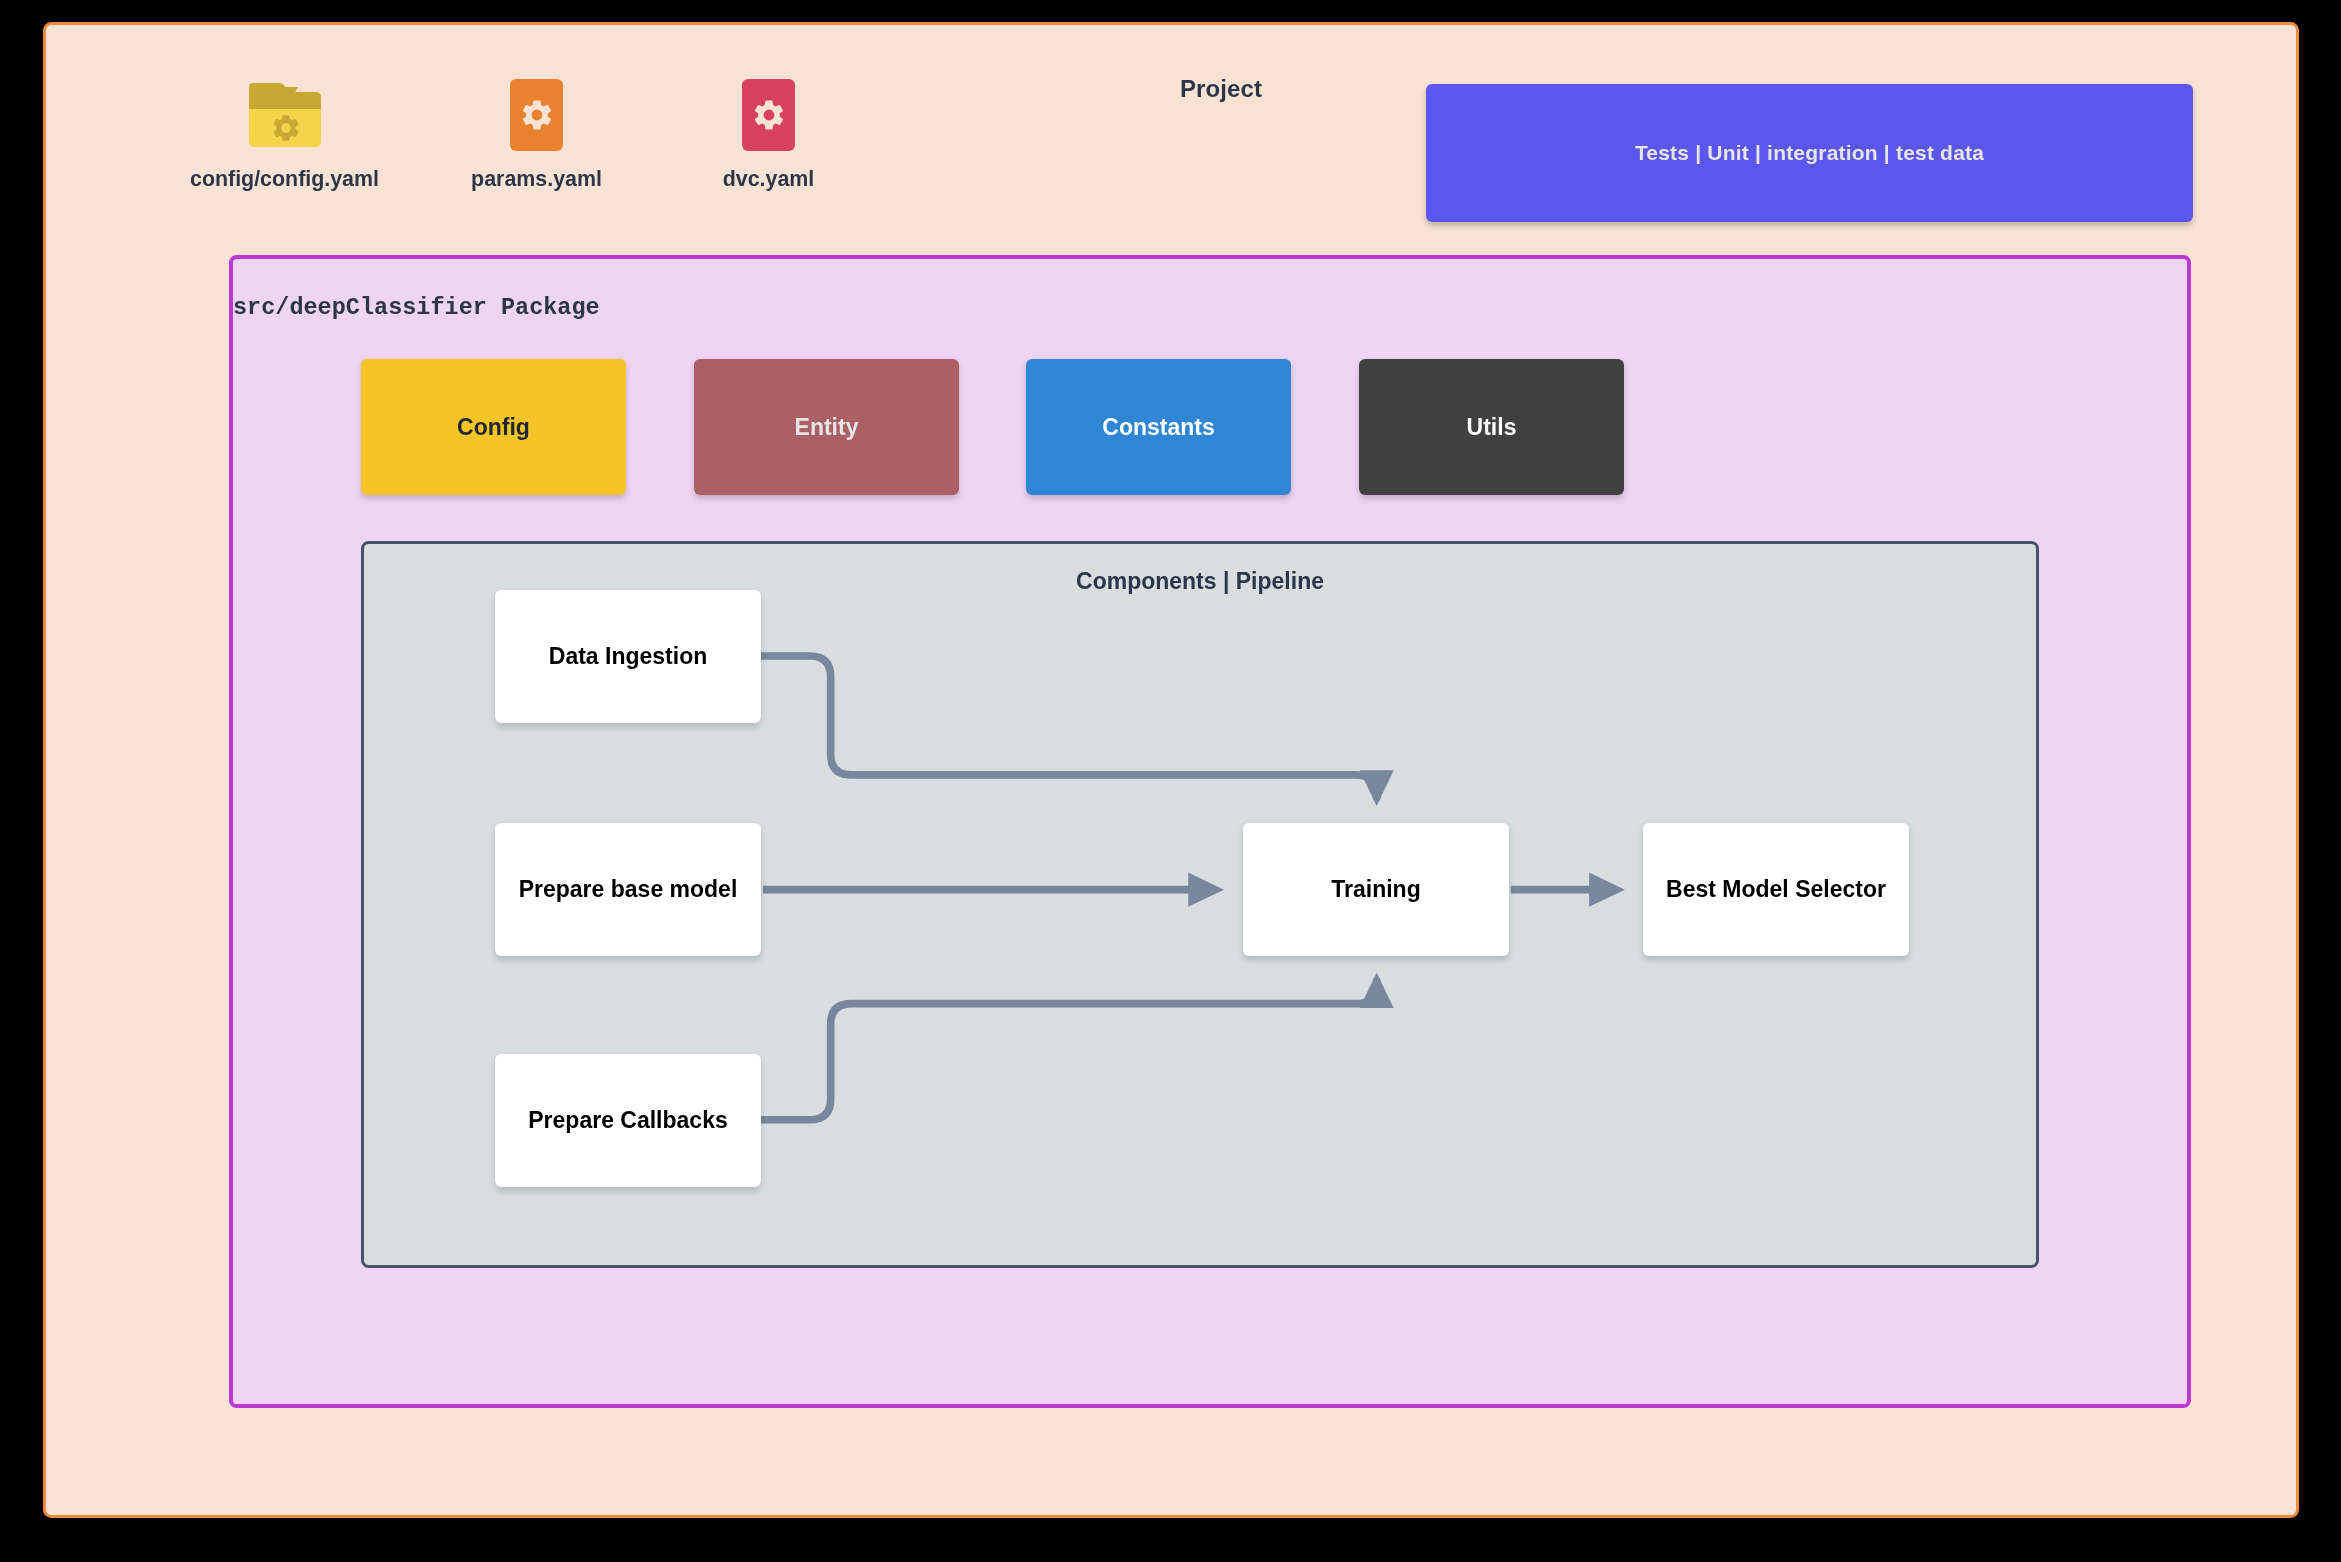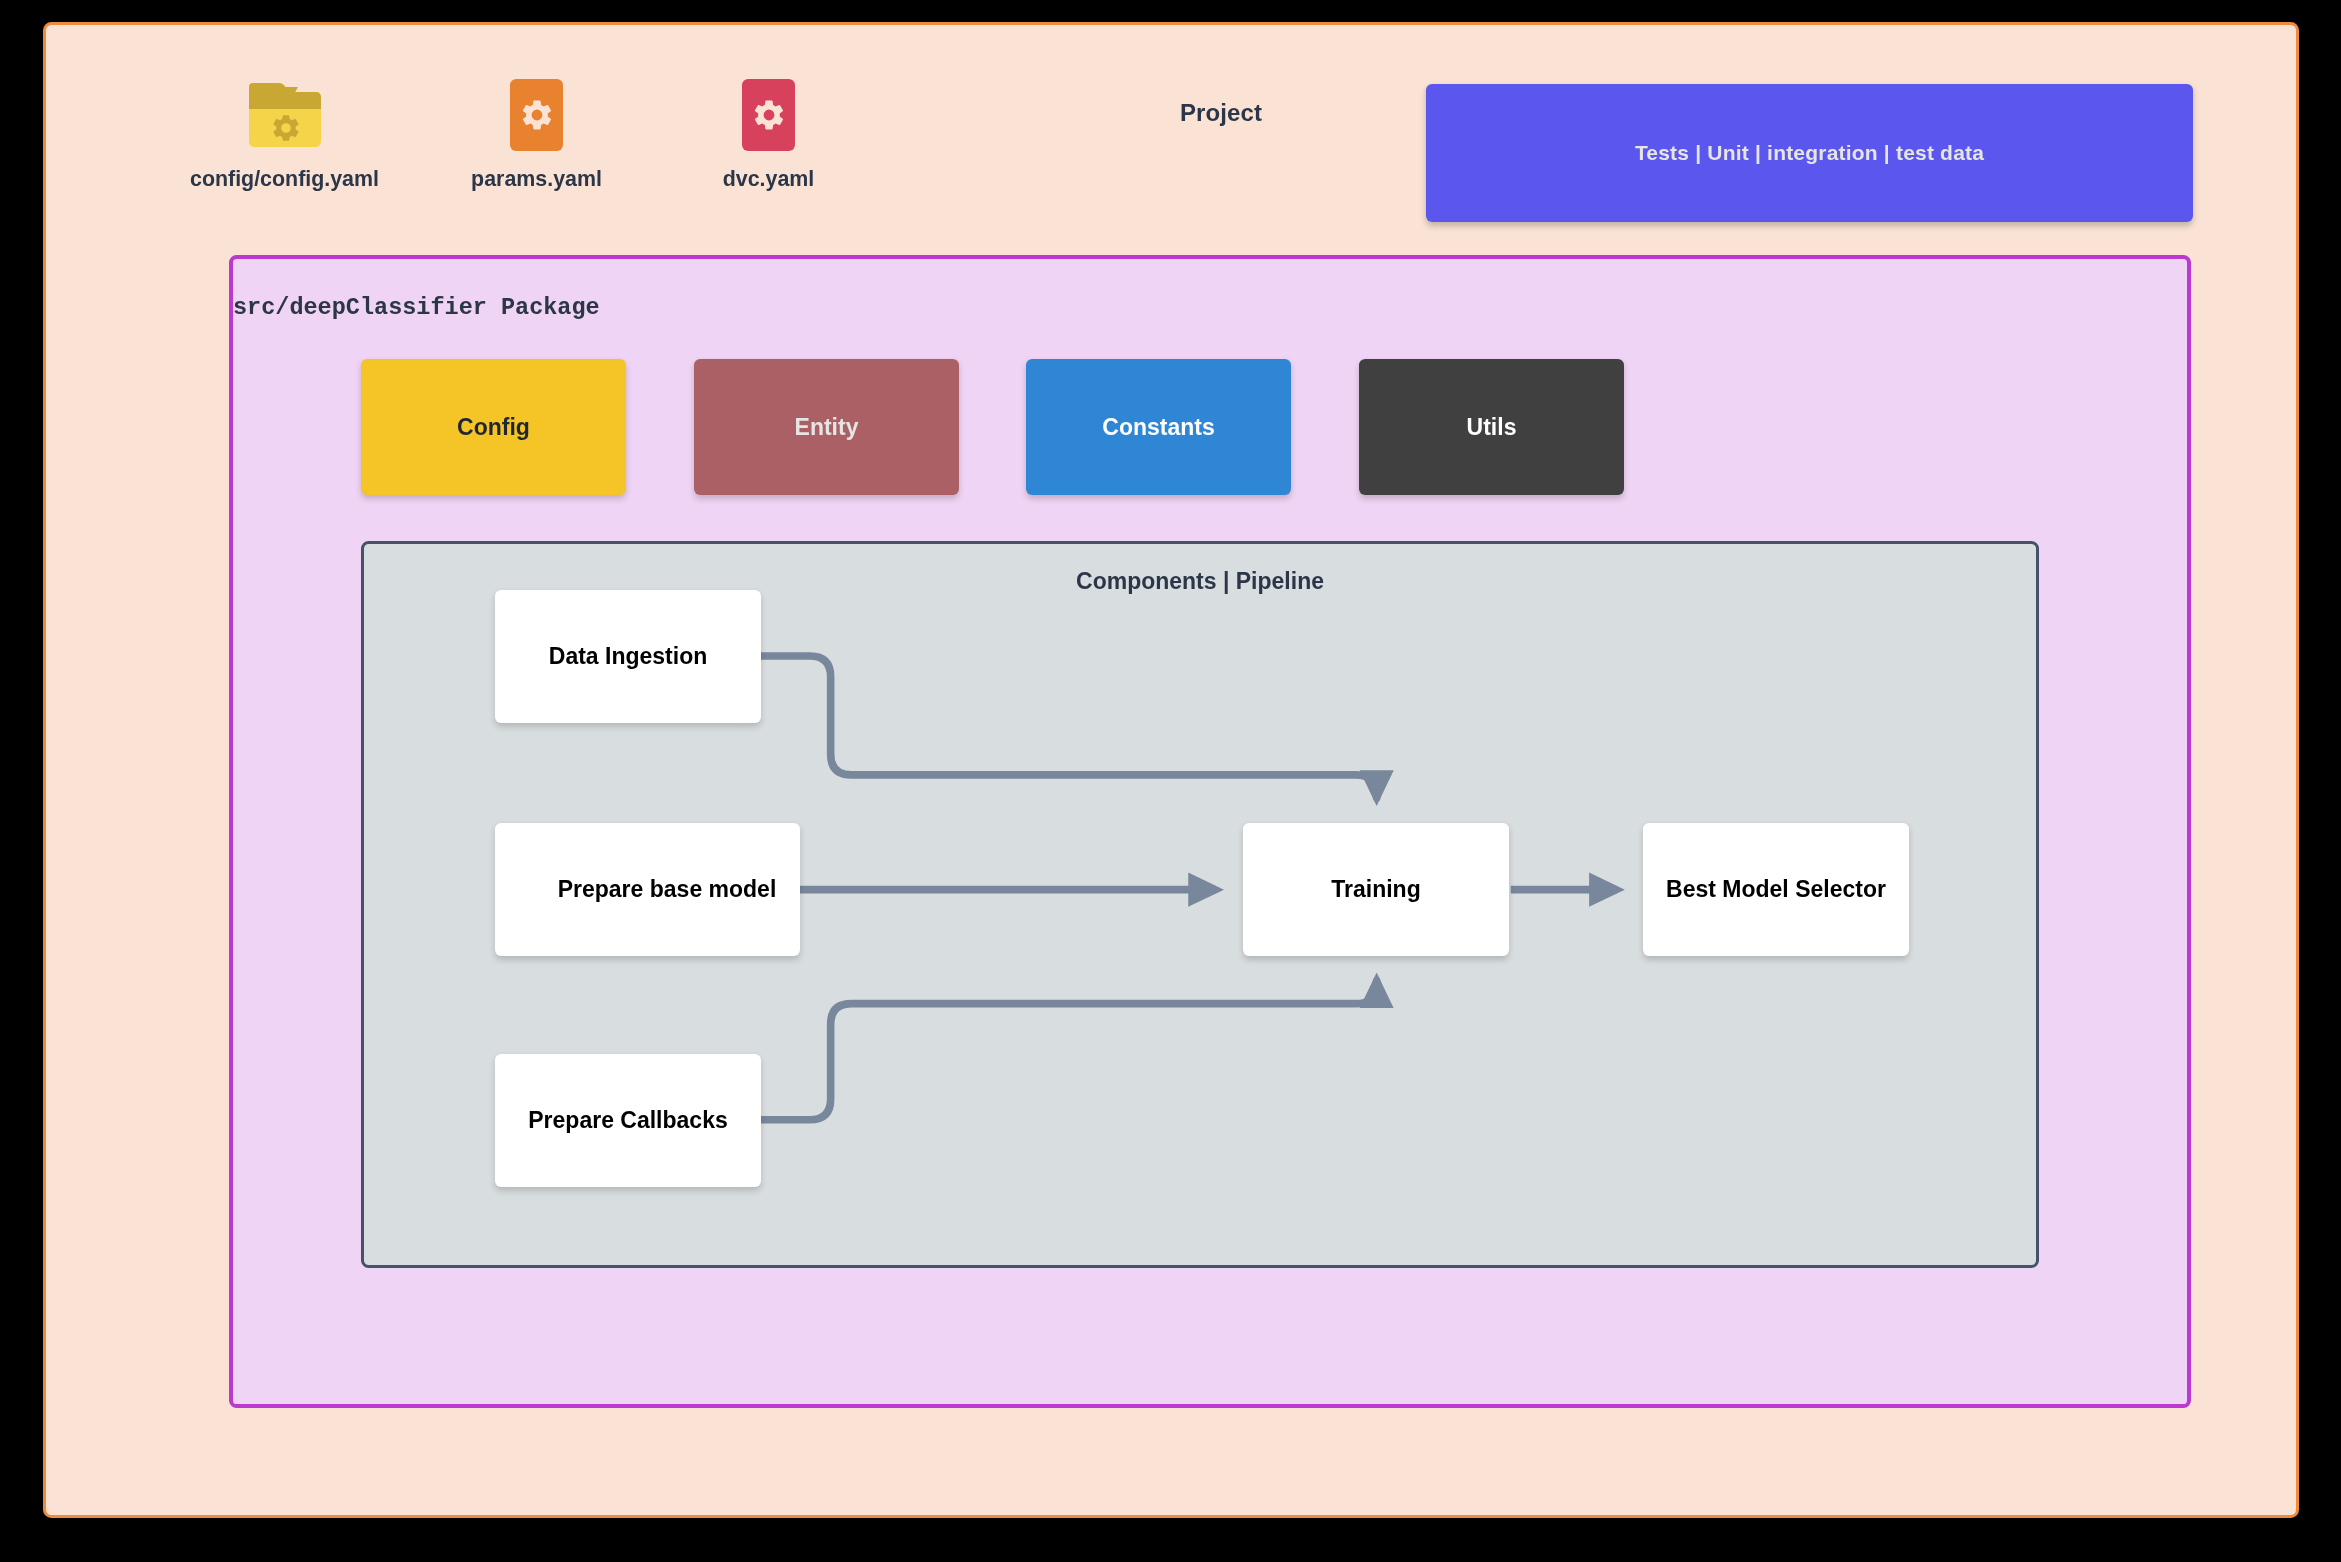--- a/index.html
+++ b/index.html
@@ -31,21 +31,20 @@
   #project-title {
     position: absolute;
     left: 947px;
     top: 50px;
     width: 456px;
     text-align: center;
     font-size: 24px;
     font-weight: bold;
     color: #2b3648;
     letter-spacing: 0.1px;
-    margin-top: 24px;
   }
 
   
   .file-node {
     position: absolute;
     width: 221px;
     text-align: center;
   }
   .file-node .glyph-wrap {
     height: 104px;
@@ -210,21 +209,21 @@
     justify-content: center;
   }
   .node-card .label {
     font-size: 23px;
     font-weight: bold;
     color: #000000;
     white-space: nowrap;
   }
 
   #node-data-ingestion { left: 449px; top: 565px;  width: 266px; height: 133px; }
-  #node-base-model     { left: 449px; top: 798px; width: 266px; height: 133px; padding-left: 39px; }
+  #node-base-model     { left: 449px; top: 798px; width: 266px; height: 133px; }
   #node-callbacks      { left: 449px; top: 1029px; width: 266px; height: 133px; }
   #node-training       { left: 1197px; top: 798px; width: 266px; height: 133px; }
   #node-best-model     { left: 1597px; top: 798px; width: 266px; height: 133px; }
 
   
   #edges {
     position: absolute;
     left: 0;
     top: 0;
     width: 2342px;

